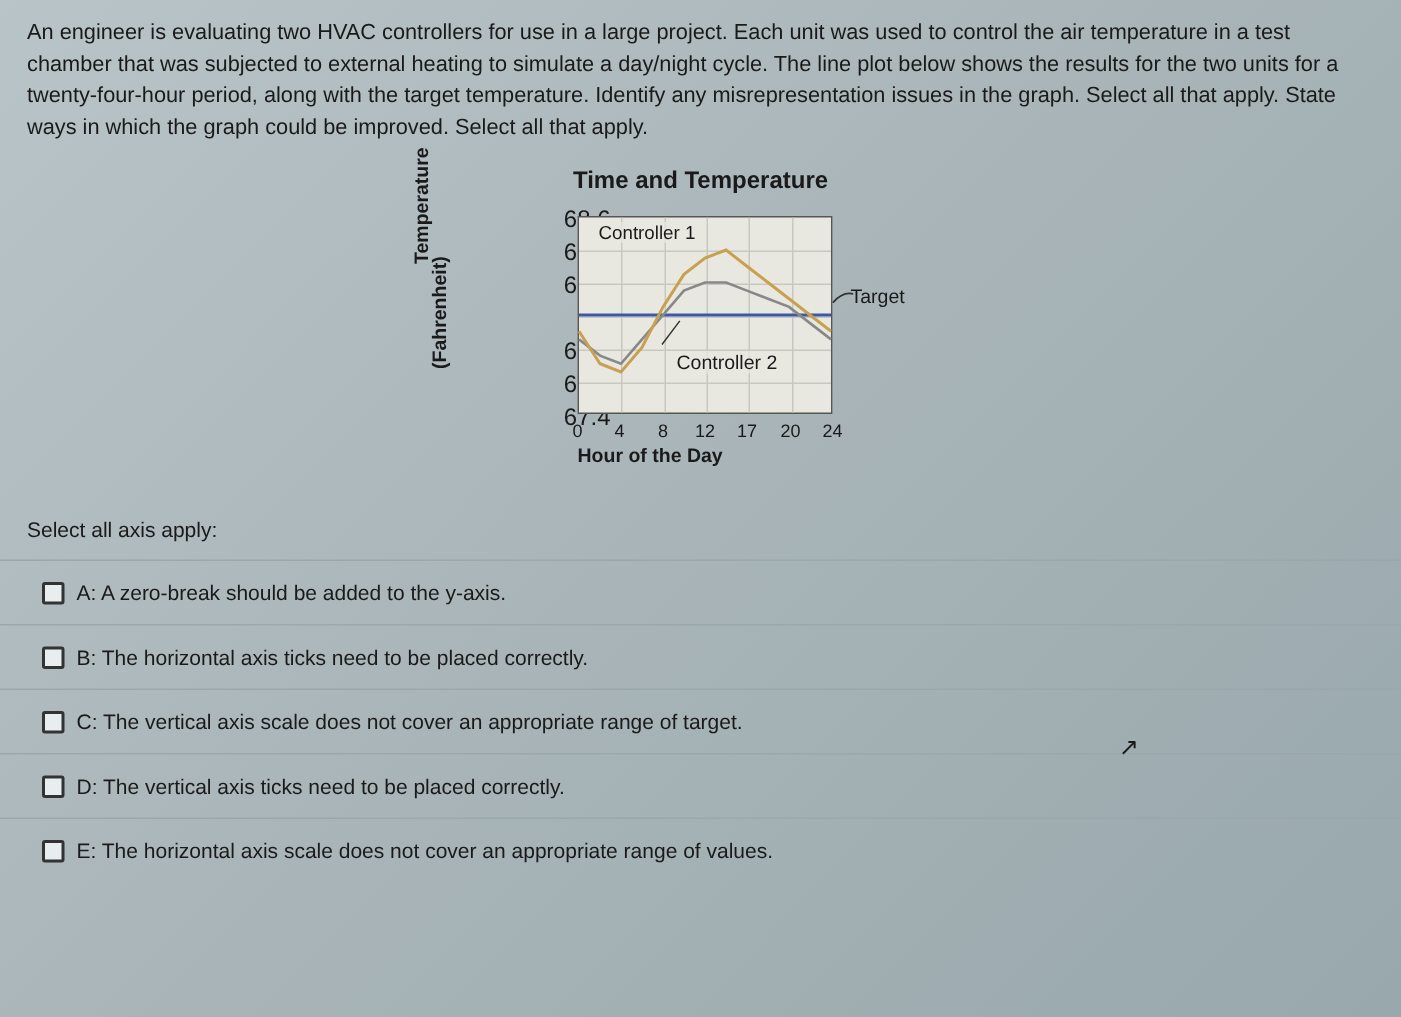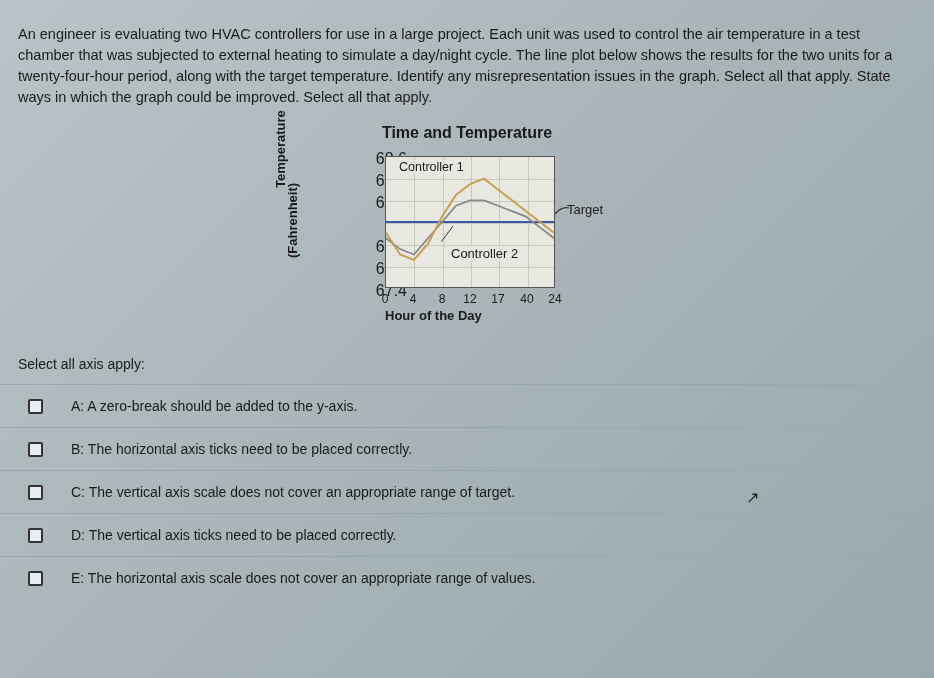--- a/index.html
+++ b/index.html
@@ -6,21 +6,21 @@
   body {
     font-family: Arial, Helvetica, sans-serif;
     background: linear-gradient(135deg, #b8c4c8 0%, #a8b4b8 50%, #98a8ac 100%);
     width: 934px;
     height: 678px;
     overflow: hidden;
     position: relative;
     color: #1a1a1a;
   }
   .question-text {
-    padding: 24px 18px 10px 18px;
+    padding: 12px 18px 10px 18px;
     font-size: 14.5px;
     line-height: 1.45;
     font-weight: 500;
   }
   .chart-wrap {
     text-align: center;
     margin: 6px auto 18px auto;
   }
   .chart-title {
     font-weight: bold;
@@ -128,21 +128,21 @@
   .instruction {
     padding: 6px 18px 12px 18px;
     font-size: 14px;
   }
   .option-row {
     border-top: 1px solid #9aa8ac;
     padding: 13px 18px 13px 28px;
     font-size: 14px;
     display: flex;
     align-items: center;
-    gap: 28px;
+    gap: 8px;
   }
   .option-row:last-child { border-bottom: 1px solid #9aa8ac; }
   .checkbox {
     width: 15px;
     height: 15px;
     border: 2px solid #333;
     border-radius: 2px;
     background: #e8eef0;
     flex-shrink: 0;
   }
@@ -180,21 +180,21 @@
     <div class="y-tick" style="top:90px">67.8</div>
     <div class="y-tick" style="top:112px">67.6</div>
     <div class="y-tick" style="top:134px">67.4</div>
 
     
     <div class="x-tick" style="left:98px">0</div>
     <div class="x-tick" style="left:126px">4</div>
     <div class="x-tick" style="left:155px">8</div>
     <div class="x-tick" style="left:183px">12</div>
     <div class="x-tick" style="left:211px">17</div>
-    <div class="x-tick" style="left:240px">40</div>
+    <div class="x-tick" style="left:240px">20</div>
     <div class="x-tick" style="left:268px">24</div>
 
     <div class="x-label">Hour of the Day</div>
 
     <div class="plot-area">
       <div class="grid-h" style="top:22px"></div>
       <div class="grid-h" style="top:44px"></div>
       <div class="grid-h" style="top:66px"></div>
       <div class="grid-h" style="top:88px"></div>
       <div class="grid-h" style="top:110px"></div>

